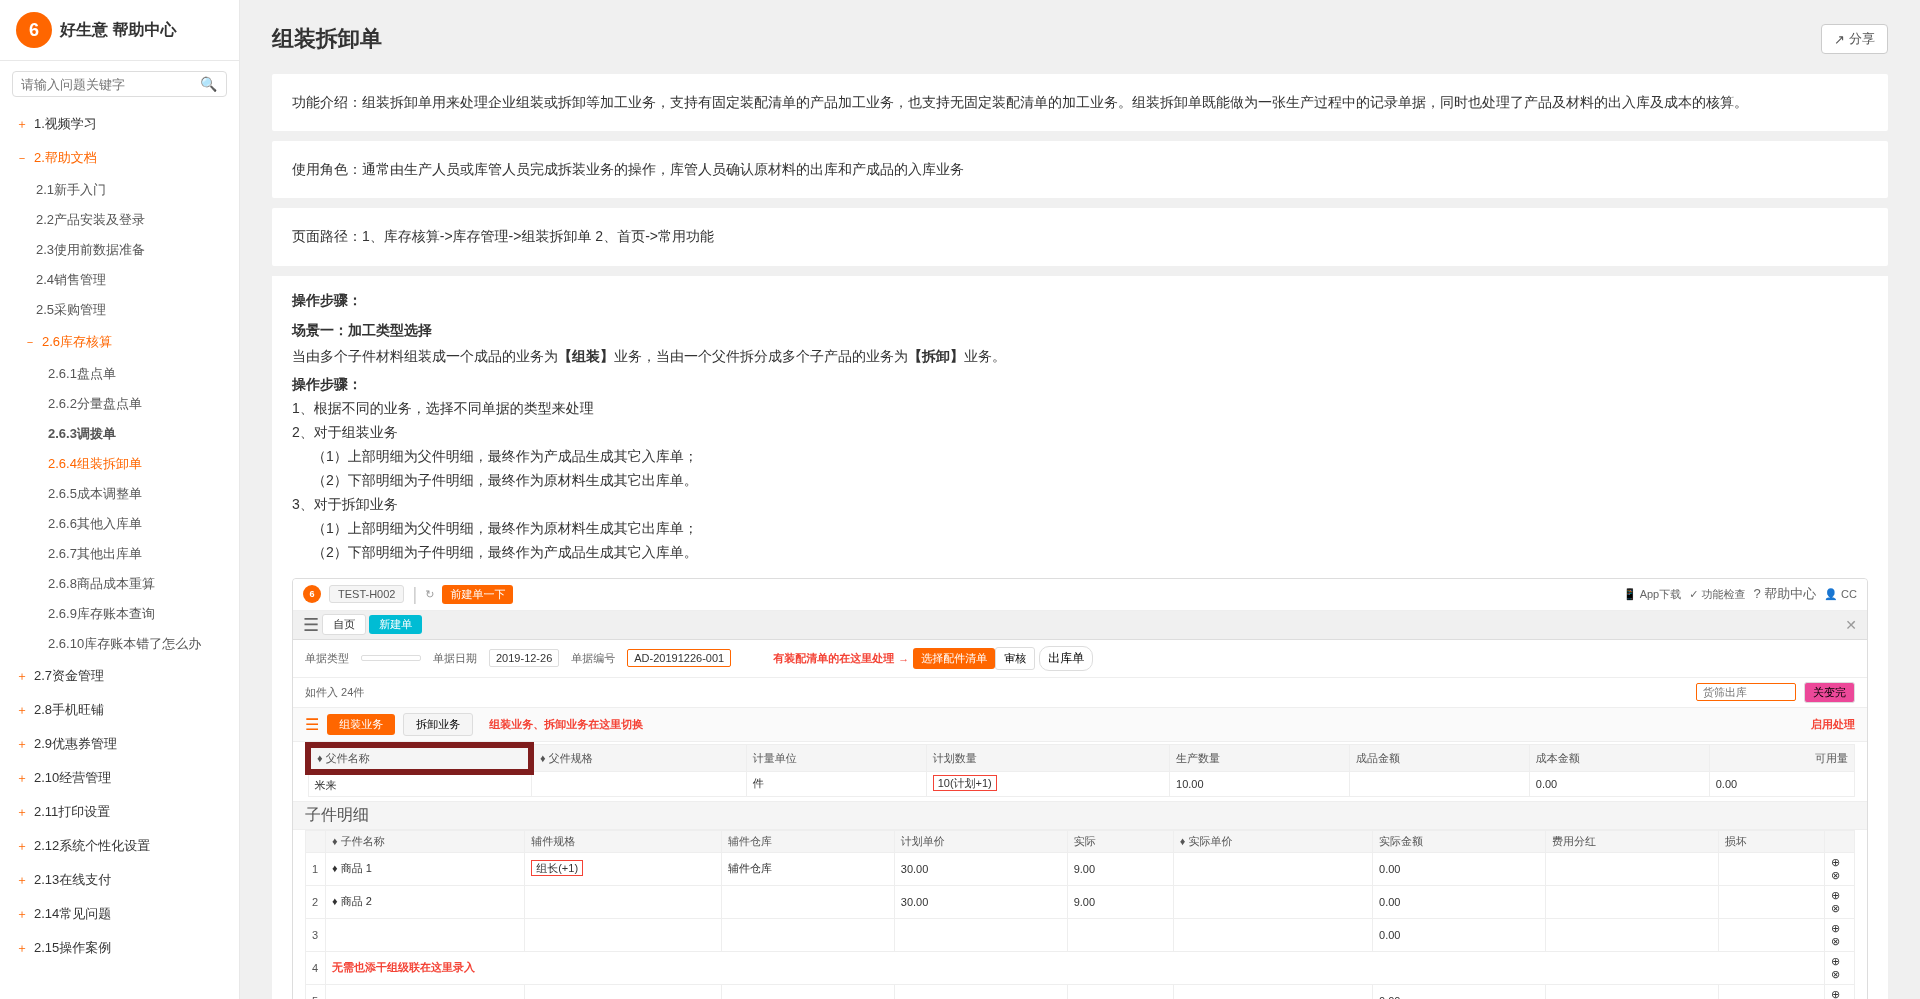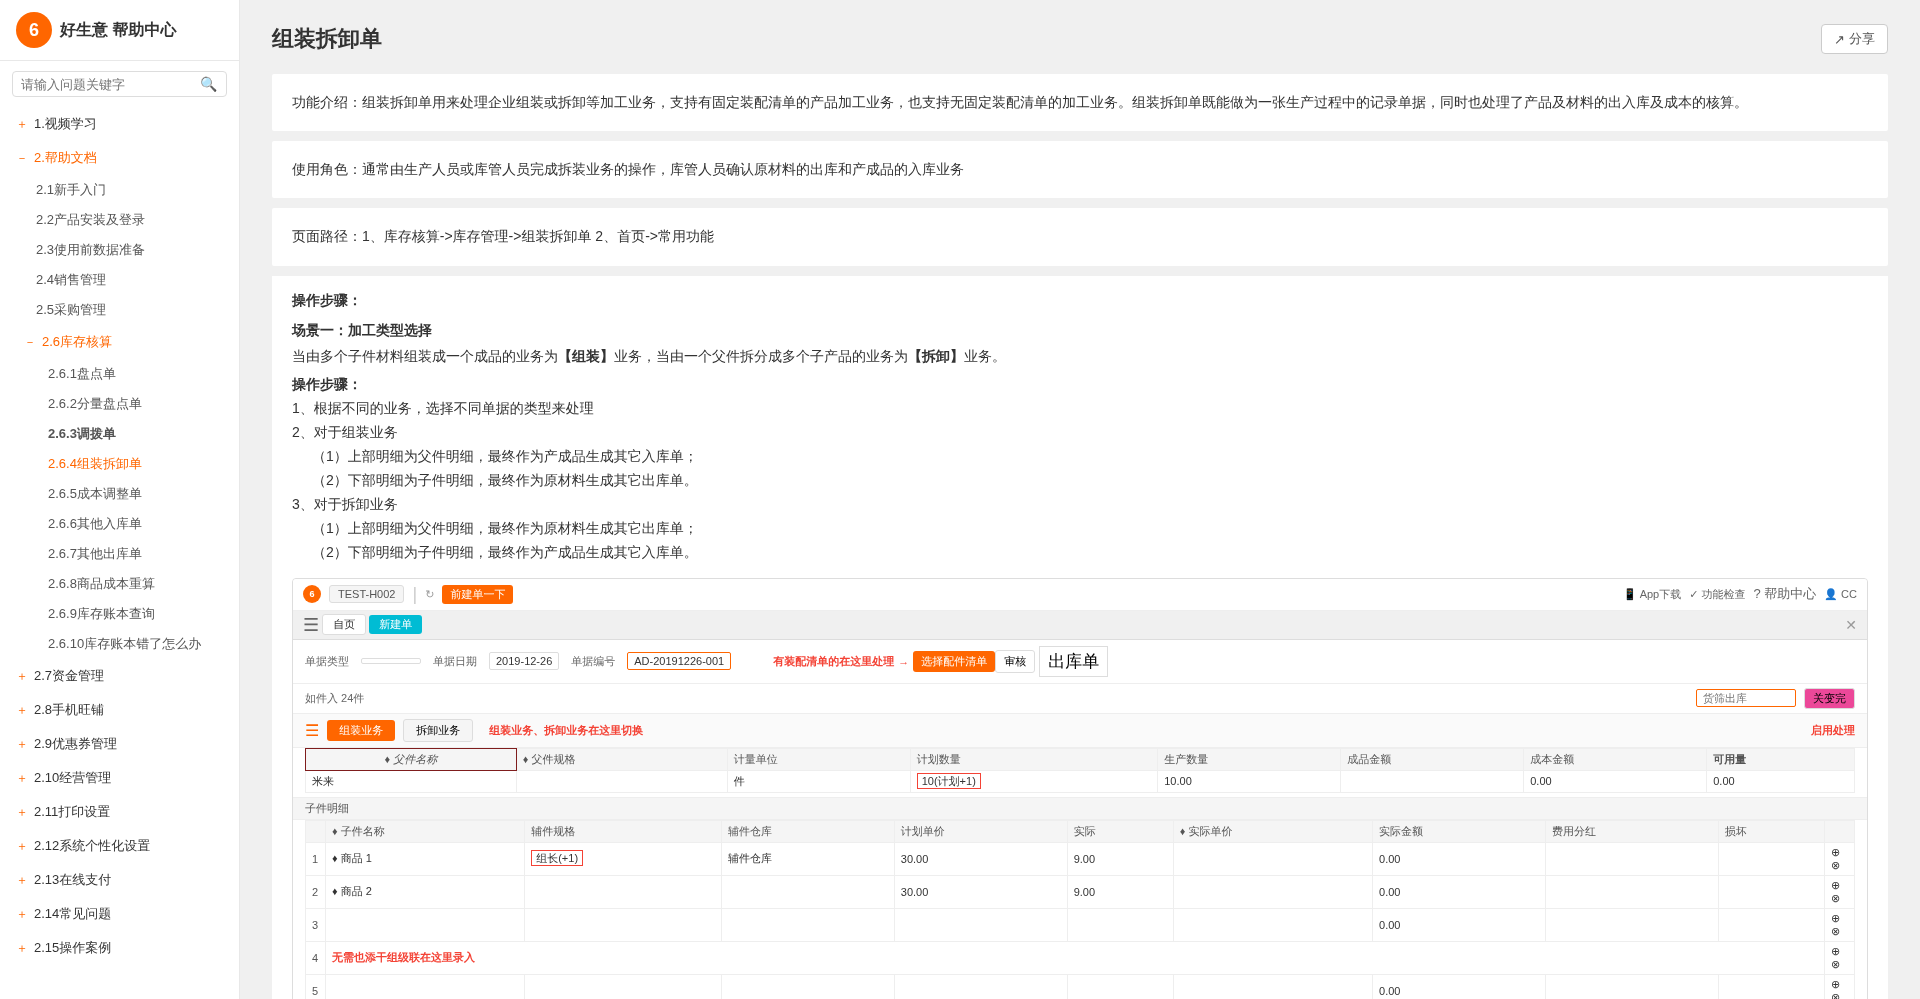--- a/index.html
+++ b/index.html
@@ -284,21 +284,21 @@
           <span style="color:#666;">单据日期</span>
           <span style="border:1px solid #ddd;border-radius:2px;padding:2px 6px;">2019-12-26</span>
           <span style="color:#666;">单据编号</span>
           <span style="border:1px solid #ff6600;border-radius:2px;padding:2px 6px;">AD-20191226-001</span>
 
           <div style="position:relative;display:flex;align-items:center;margin-left:30px;">
             <span style="color:#f44336;font-size:11px;font-weight:bold;white-space:nowrap;">有装配清单的在这里处理</span>
             <span style="color:#f44336;margin:0 4px;">→</span>
             <button style="background:#ff6600;color:#fff;border:none;border-radius:3px;padding:3px 8px;font-size:11px;cursor:pointer;">选择配件清单</button>
             <button style="background:#fff;border:1px solid #ddd;border-radius:3px;padding:3px 8px;font-size:11px;cursor:pointer;margin-right:4px;">审核</button>
-            <button style="background:#fff;border:1px solid #ddd;border-radius:0;padding:3px 8px;font-size:17px;cursor:pointer;">出库单</button>
+            <button style="background:#fff;border:1px solid #ddd;border-radius:10px;padding:3px 8px;font-size:12px;cursor:pointer;">出库单</button>
           </div>
         </div>
 
         <div style="background:#fff;padding:4px 12px;display:flex;align-items:center;justify-content:space-between;border-bottom:1px solid #eee;font-size:11px;">
           <span style="color:#666;">如件入 24件</span>
           <div style="display:flex;align-items:center;gap:8px;">
             <input type="text" style="border: 1px solid rgb(255, 102, 0); border-radius: 2px; padding: 2px 6px; font-size: 11px; width: 100px;" placeholder="货筛出库">
             <button style="background:#ec4899;border:1px solid #ddd;border-radius:3px;padding:2px 8px;font-size:11px;cursor:pointer;">关变完</button>
           </div>
         </div>
@@ -314,48 +314,48 @@
           <span style="color:#f44336;font-size:11px;font-weight:bold;margin-left:8px;">组装业务、拆卸业务在这里切换</span>
           <div style="flex:1;"></div>
 
           <span style="color:#f44336;font-size:11px;font-weight:bold;">启用处理</span>
         </div>
 
         <div style="padding:0 12px 4px 12px;background:#fff;">
           <table style="width:100%;border-collapse:collapse;font-size:11px;">
             <thead>
               <tr style="background:#f5f5f5;">
-                <th style="padding:3px 6px;border:1px solid #7f1d1d;font-weight:normal;color:#555;text-align:center;font-style:italic;">♦ 父件名称</th>
+                <th style="padding:3px 6px;border:6px solid #7f1d1d;font-weight:normal;color:#555;text-align:left;">♦ 父件名称</th>
                 <th style="padding:3px 6px;border:1px solid #eee;font-weight:normal;color:#555;text-align:left;">♦ 父件规格</th>
                 <th style="padding:3px 6px;border:1px solid #eee;font-weight:normal;color:#555;text-align:left;">计量单位</th>
                 <th style="padding:3px 6px;border:1px solid #eee;font-weight:normal;color:#555;text-align:left;">计划数量</th>
                 <th style="padding:3px 6px;border:1px solid #eee;font-weight:normal;color:#555;text-align:left;">生产数量</th>
                 <th style="padding:3px 6px;border:1px solid #eee;font-weight:normal;color:#555;text-align:left;">成品金额</th>
                 <th style="padding:3px 6px;border:1px solid #eee;font-weight:normal;color:#555;text-align:left;">成本金额</th>
-                <th style="padding:3px 6px;border:1px solid #eee;font-weight:bold;color:#555;text-align:left;margin-top:16px;">可用量</th>
+                <th style="padding:3px 6px;border:1px solid #eee;font-weight:normal;color:#555;text-align:right;margin-top:16px;">可用量</th>
               </tr>
             </thead>
             <tbody>
               <tr>
                 <td style="padding:3px 6px;border:1px solid #eee;">米来</td>
                 <td style="padding:3px 6px;border:1px solid #eee;"></td>
                 <td style="padding:3px 6px;border:1px solid #eee;">件</td>
                 <td style="padding:3px 6px;border:1px solid #eee;">
                   <span style="border:1px solid #f44336;padding:1px 4px;">10(计划+1)</span>
                 </td>
                 <td style="padding:3px 6px;border:1px solid #eee;">10.00</td>
                 <td style="padding:3px 6px;border:1px solid #eee;"></td>
                 <td style="padding:3px 6px;border:1px solid #eee;">0.00</td>
                 <td style="padding:3px 6px;border:1px solid #eee;">0.00</td>
               </tr>
             </tbody>
           </table>
         </div>
 
-        <div style="background:#f5f5f5;padding:3px 12px;border-top:1px solid #eee;border-bottom:1px solid #eee;font-size:11px;color:#555;display:flex;align-items:center;gap:8px;">
+        <div style="background:#f5f5f5;padding:3px 12px;border-top:1px solid #eee;border-bottom:1px solid #eee;font-size:16px;color:#555;display:flex;align-items:center;gap:8px;">
           <span>子件明细</span>
         </div>
 
         <div style="padding:0 12px 4px 12px;background:#fff;">
           <table style="width:100%;border-collapse:collapse;font-size:11px;">
             <thead>
               <tr style="background:#f5f5f5;">
                 <th style="padding:3px 6px;border:1px solid #eee;font-weight:normal;color:#555;text-align:left;width:20px;"></th>
                 <th style="padding:3px 6px;border:1px solid #eee;font-weight:normal;color:#555;text-align:left;">♦ 子件名称</th>
                 <th style="padding:3px 6px;border:1px solid #eee;font-weight:normal;color:#555;text-align:left;">辅件规格</th>

